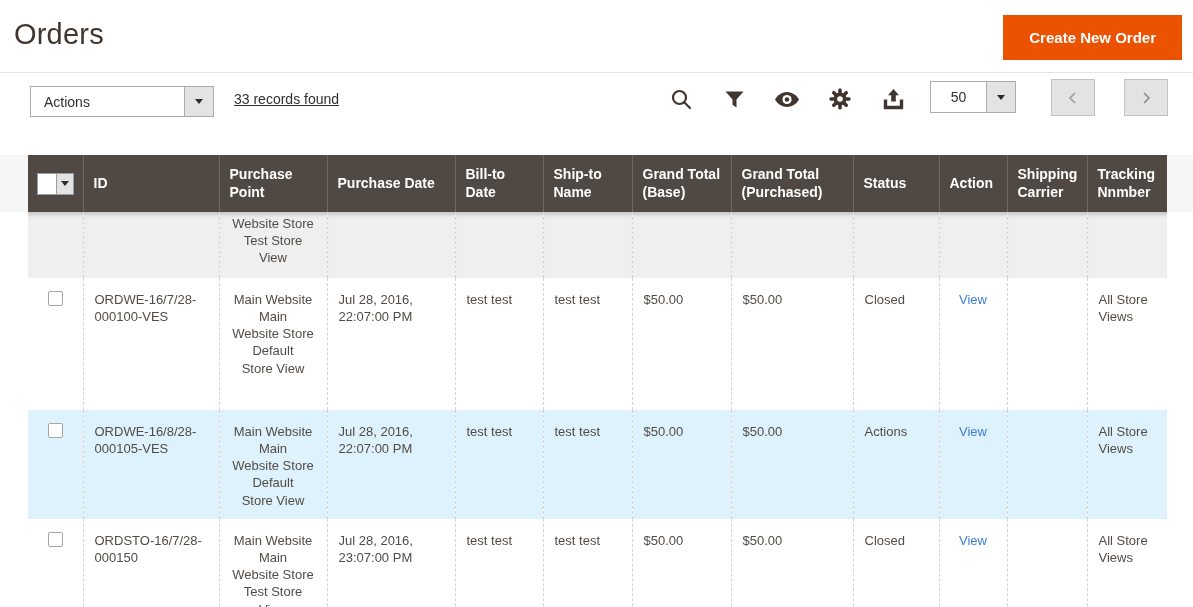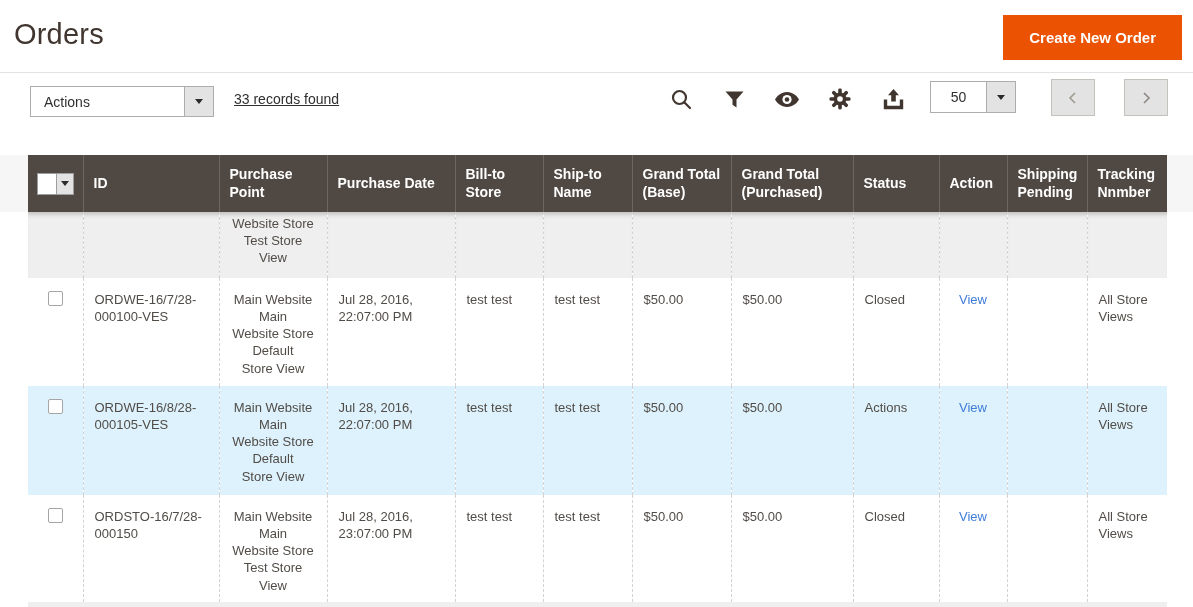--- a/index.html
+++ b/index.html
@@ -169,27 +169,27 @@
               <span class="hc-box"></span>
               <span class="hc-arrow">
                   <span class="tri"></span>
                 </span>
             </span>
           </th>
 
         <th>ID</th>
             <th>Purchase Point</th>
             <th>Purchase Date</th>
-            <th>Bill-to Store</th>
+            <th>Bill-to Date</th>
             <th>Ship-to Name</th>
             <th>Grand Total (Base)</th>
             <th>Grand Total (Purchased)</th>
             <th>Status</th>
             <th>Action</th>
-            <th>Shipping Pending</th>
+            <th>Shipping Carrier</th>
             <th>Tracking Nnmber</th>
           </tr>
       </thead>
       <tbody>
         <tr class="partial-row" style="height:66px">
           <td class="c-check"></td>
           <td class="c-id"></td>
           <td class="c-pp">
             <div>Website Store</div>
             <div>Test Store</div>
@@ -199,21 +199,21 @@
           <td></td>
           <td></td>
           <td></td>
           <td></td>
           <td></td>
           <td></td>
           <td></td>
           <td></td>
         </tr>
 
-        <tr style="height: 108px;">
+        <tr style="height: 132px;">
             <td class="c-check">
               <span class="row-checkbox"></span>
             </td>
             <td class="c-id">ORDWE-16/7/28-000100-VES</td>
             <td class="c-pp">
               <div>Main Website</div>
               <div>Main</div>
               <div>Website Store</div>
               <div>Default</div>
               <div>Store View</div>

